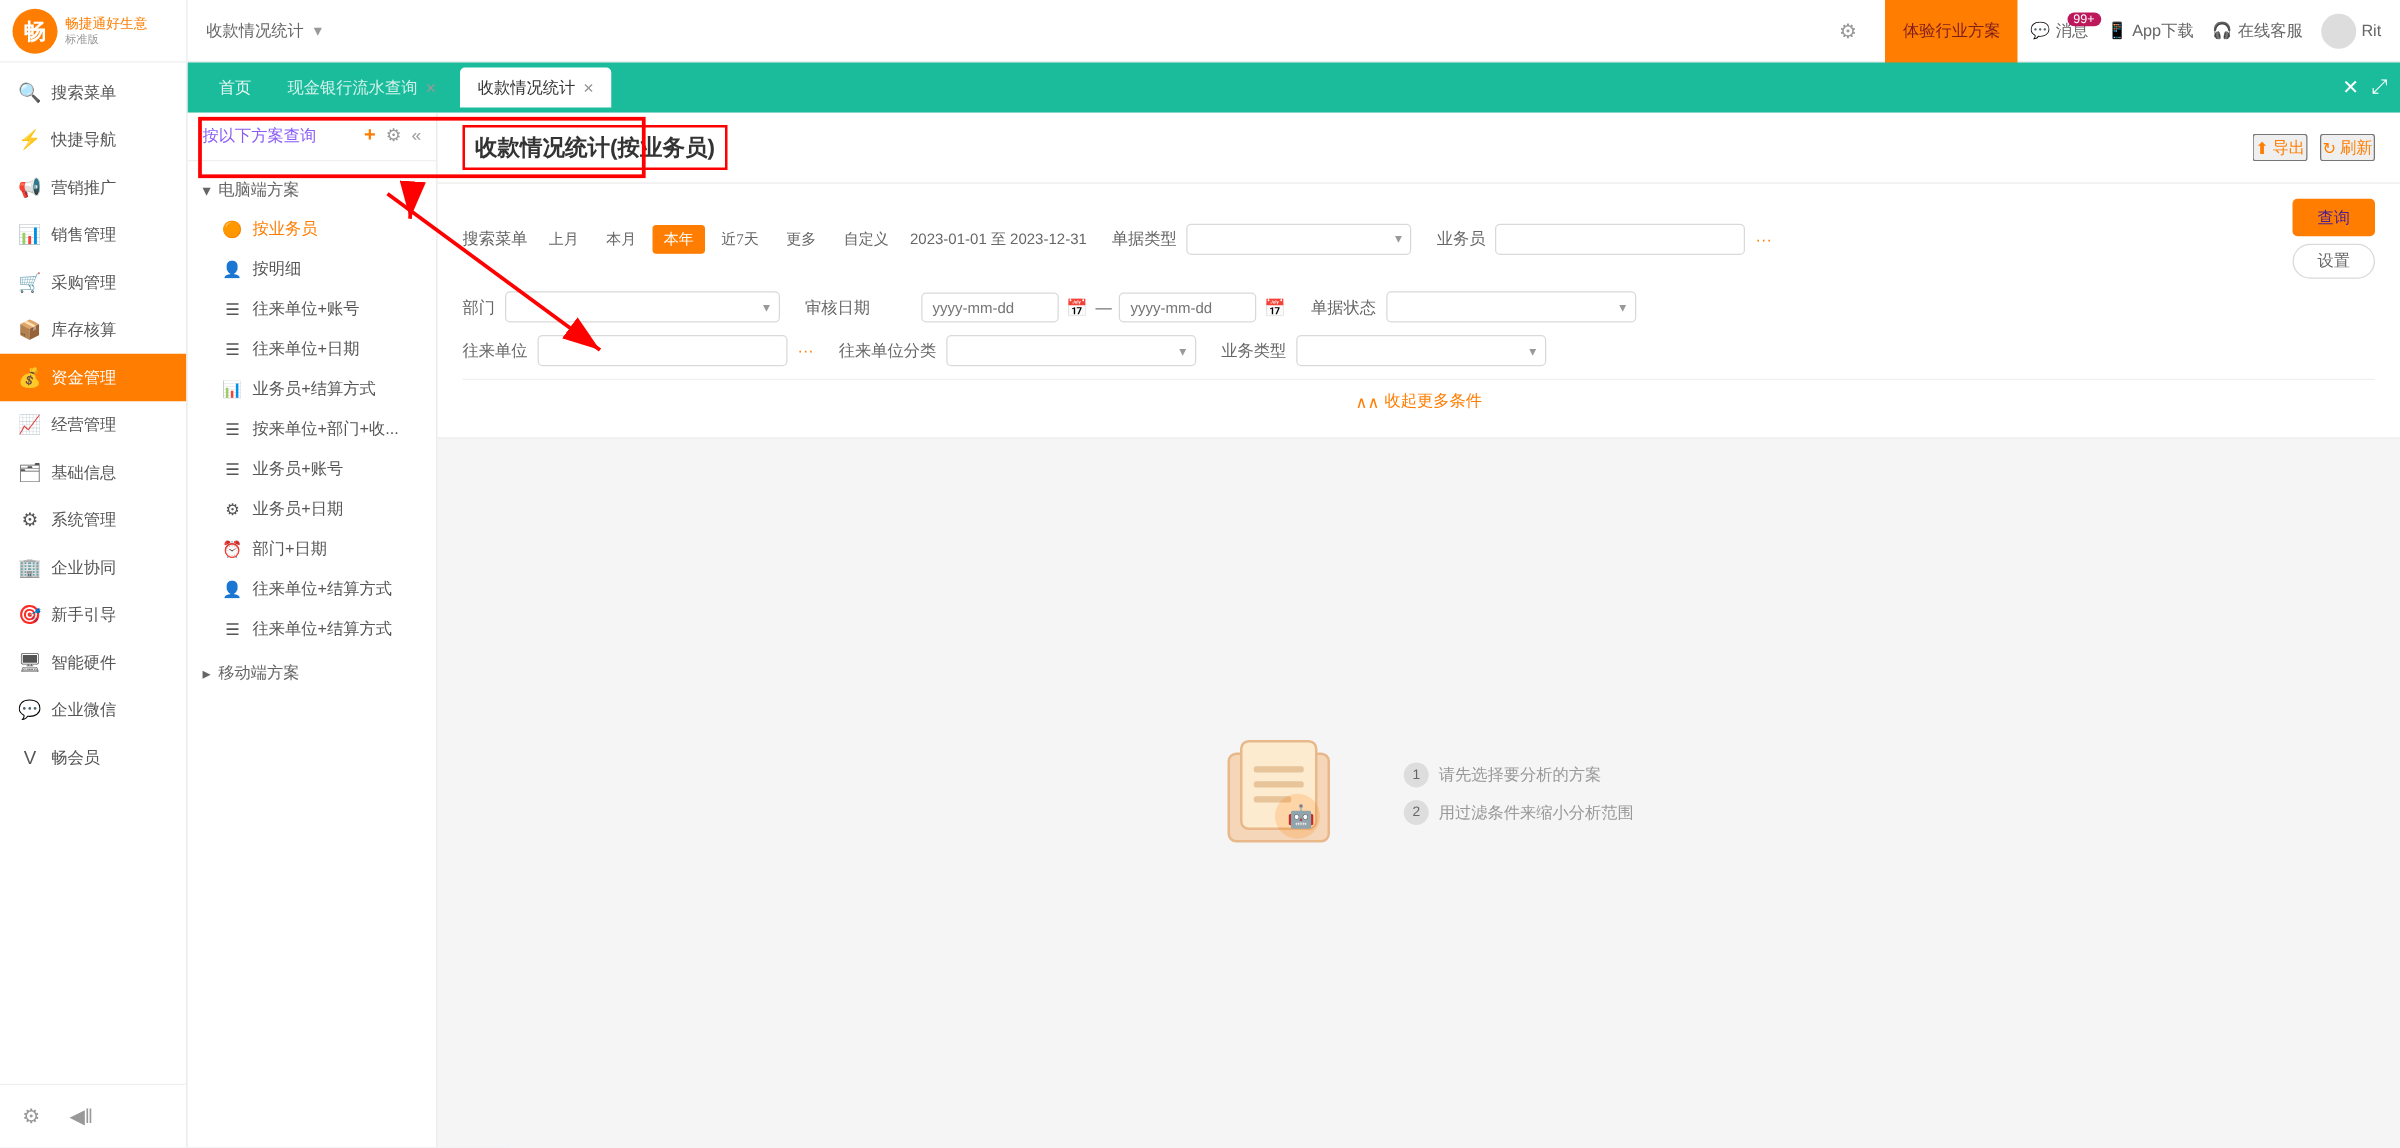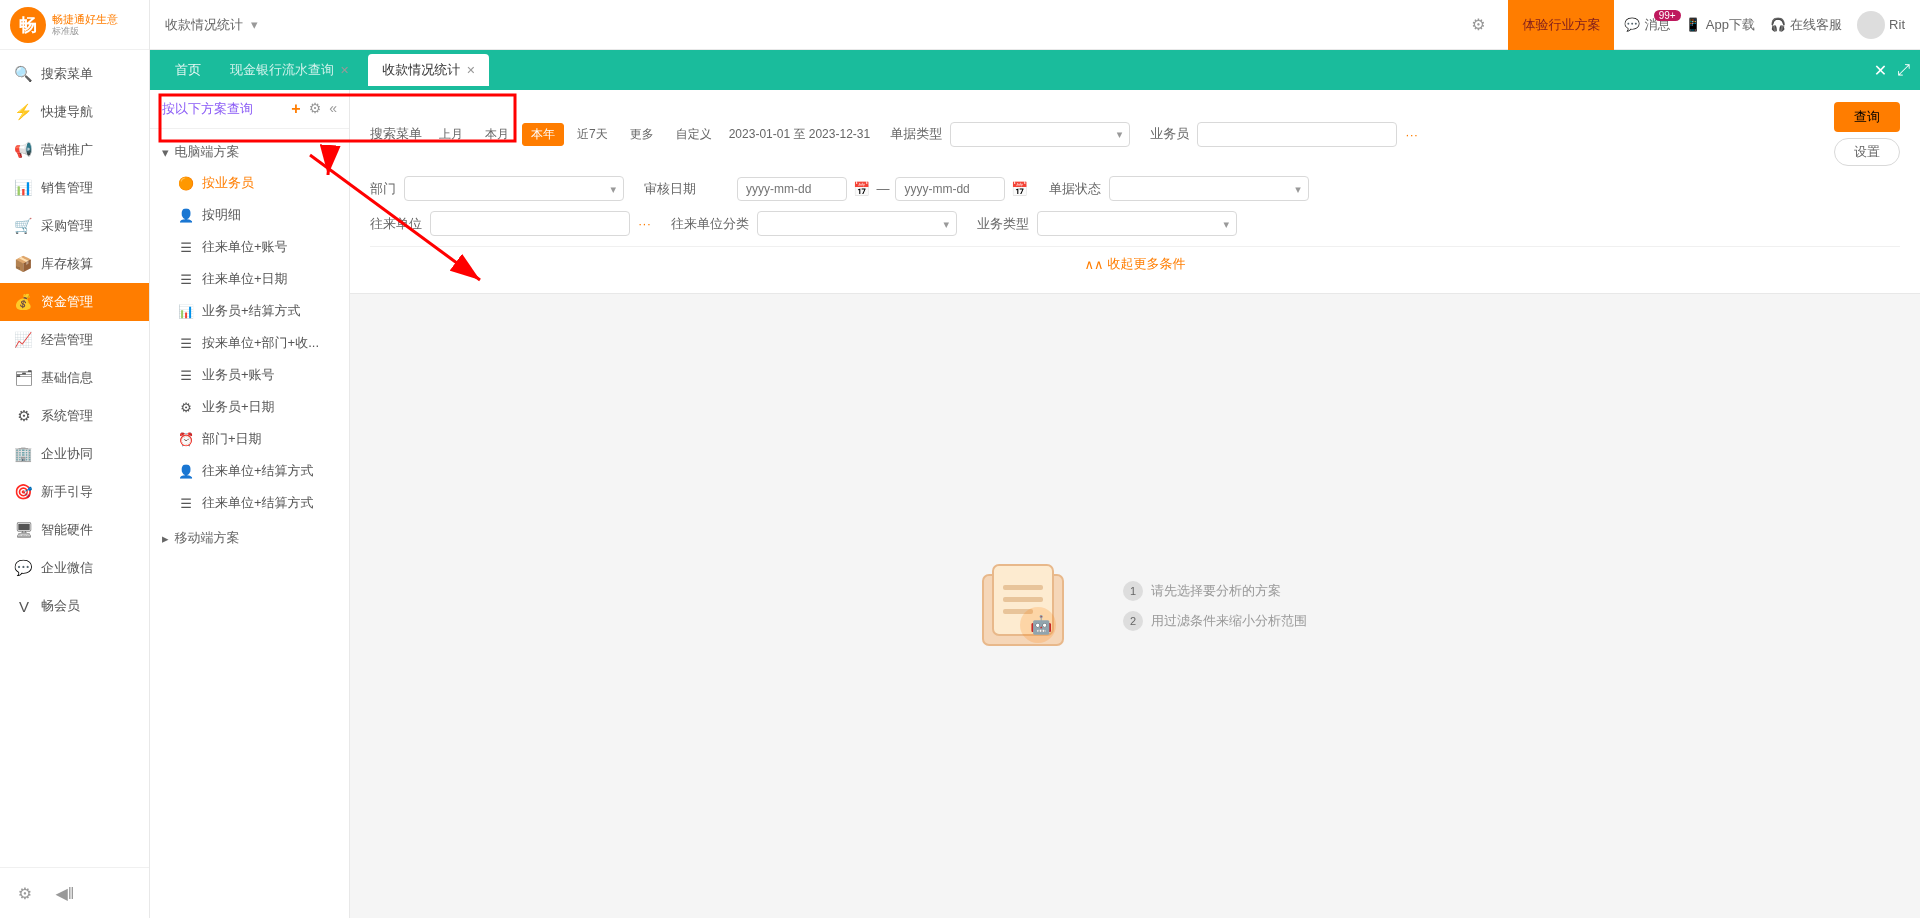--- a/index.html
+++ b/index.html
@@ -64,36 +64,36 @@
     .tree-icon-orange { color: #ff7d00; }
 
     
     .right-content { flex: 1; display: flex; flex-direction: column; overflow: hidden; }
 
     
     .filter-area { background: #fff; padding: 12px 20px; border-bottom: 1px solid #e8e8e8; }
     .filter-row { display: flex; align-items: center; gap: 20px; margin-bottom: 10px; flex-wrap: wrap; }
     .filter-item { display: flex; align-items: center; gap: 8px; }
     .filter-label { color: #666; font-size: 13px; white-space: nowrap; }
-    .date-tabs { display: flex; gap: 4px; }
+    .date-tabs { display: flex; gap: 4px; font-family: Liberation Serif, serif; }
     .date-tab { padding: 2px 8px; border-radius: 3px; cursor: pointer; font-size: 12px; color: #666; border: 1px solid transparent; }
     .date-tab.active { background: #ff7d00; color: white; border-color: #ff7d00; }
     .date-input { border: 1px solid #d9d9d9; border-radius: 4px; padding: 4px 8px; font-size: 12px; color: #333; width: 110px; }
     .date-range { color: #666; font-size: 12px; }
     .filter-select { border: 1px solid #d9d9d9; border-radius: 4px; padding: 4px 28px 4px 8px; font-size: 13px; color: #333; min-width: 180px; background: #fff; appearance: none; cursor: pointer; position: relative; }
     .select-wrapper { position: relative; display: inline-block; }
     .select-wrapper::after { content: '▾'; position: absolute; right: 8px; top: 50%; transform: translateY(-50%); color: #999; pointer-events: none; font-size: 11px; }
     .filter-input { border: 1px solid #d9d9d9; border-radius: 4px; padding: 4px 8px; font-size: 13px; color: #333; min-width: 200px; }
     .filter-more { color: #ff7d00; cursor: pointer; font-size: 13px; }
     .filter-row-2 { display: flex; align-items: center; gap: 20px; flex-wrap: wrap; }
     .date-input-group { display: flex; align-items: center; gap: 6px; padding-left: 33px; }
     .date-sep { color: #666; }
     .calendar-icon { color: #999; cursor: pointer; font-size: 14px; }
     .filter-actions { display: flex; flex-direction: column; gap: 6px; margin-left: auto; }
-    .query-btn { background: #ff7d00; color: #000000; border: none; border-radius: 4px; padding: 6px 20px; cursor: pointer; font-size: 13px; }
+    .query-btn { background: #ff7d00; color: #4c1d95; border: none; border-radius: 4px; padding: 6px 20px; cursor: pointer; font-size: 13px; }
     .set-btn { background: white; color: #666; border: 1px solid #d9d9d9; border-radius: 14px; padding: 4px 16px; cursor: pointer; font-size: 13px; }
     .collapse-bar { display: flex; align-items: center; justify-content: center; padding: 8px; cursor: pointer; color: #ff7d00; font-size: 13px; gap: 4px; border-top: 1px solid #f0f0f0; }
 
     
     .main-data-area { flex: 1; background: #f5f5f5; display: flex; flex-direction: column; align-items: center; justify-content: center; gap: 20px; }
     .empty-tips { display: flex; flex-direction: column; gap: 10px; }
     .tip-item { display: flex; align-items: center; gap: 8px; color: #999; font-size: 13px; }
     .tip-num { width: 20px; height: 20px; border-radius: 50%; background: #ddd; color: #666; display: flex; align-items: center; justify-content: center; font-size: 11px; flex-shrink: 0; }
   </style>
 </head>
@@ -291,20 +291,33 @@
           <div class="tree-group-title">
             <span style="color:#666;">▸</span>
             <span>移动端方案</span>
           </div>
         </div>
       </div>
     </div>
 
     <div class="right-content">
 
+      <div class="page-header">
+        <span class="page-title">收款情况统计(按业务员)</span>
+        <div class="page-header-actions">
+          <button class="export-btn">
+            <span>⬆</span>
+            <span>导出</span>
+          </button>
+          <button class="refresh-btn">
+            <span>↻</span>
+            <span>刷新</span>
+          </button>
+        </div>
+      </div>
 
       <div class="filter-area">
         <div class="filter-row">
 
           <div class="filter-item">
             <span class="filter-label">搜索菜单</span>
             <div class="date-tabs">
               <span class="date-tab">上月</span>
               <span class="date-tab">本月</span>
               <span class="date-tab active">本年</span>

